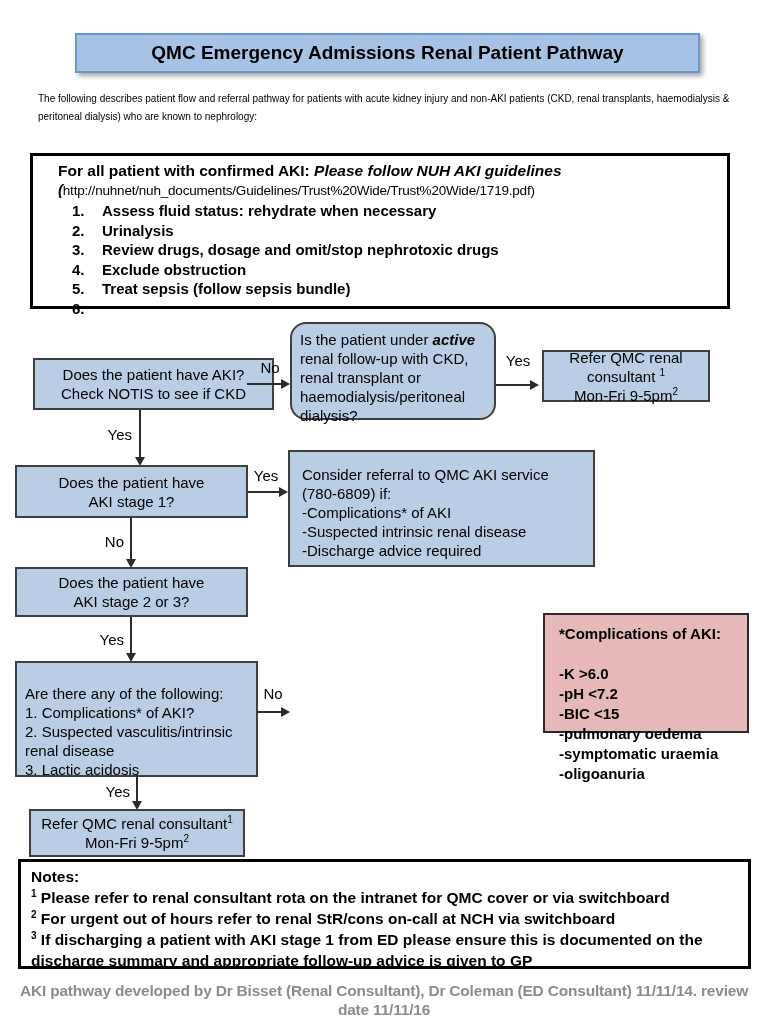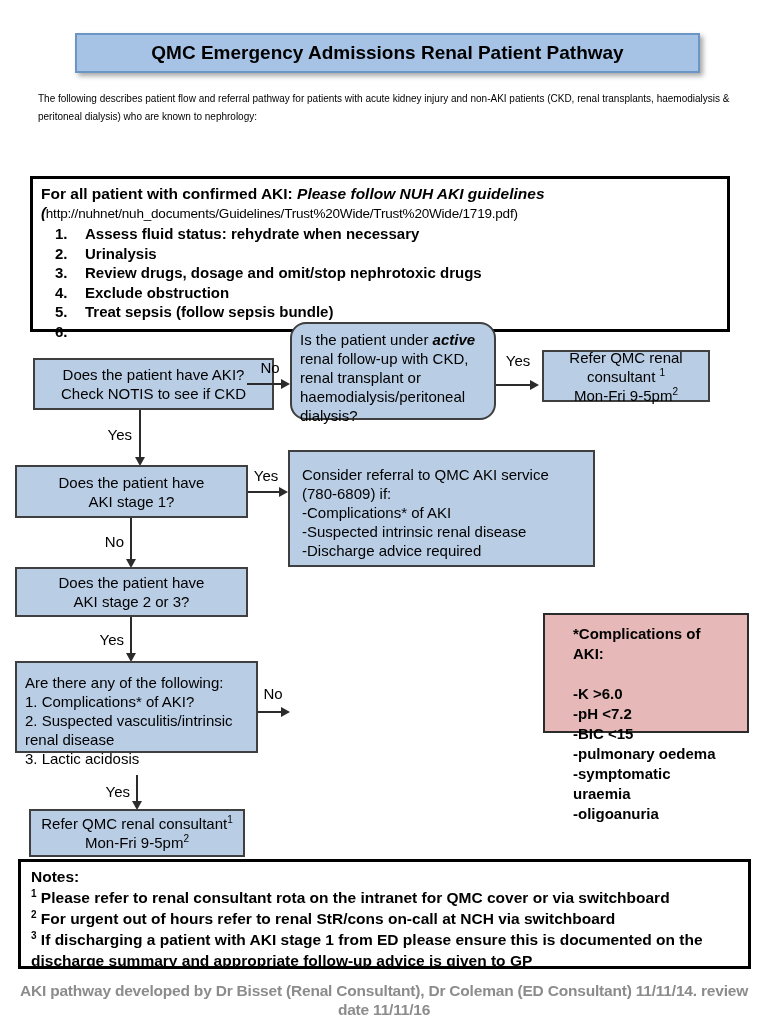--- a/index.html
+++ b/index.html
@@ -11,21 +11,21 @@
     background:#a6c3e6;border:2px solid #6b96c4;box-sizing:border-box;
     box-shadow:3px 3px 5px rgba(0,0,0,.35);
     display:flex;align-items:center;justify-content:center;
     font-weight:bold;font-size:19px;}
 
   .intro{position:absolute;left:38px;top:90px;width:692px;
     font-size:10px;line-height:17.5px;}
 
   
   .gbox{position:absolute;left:30px;top:153px;width:700px;height:156px;
-    border:3px solid #000;box-sizing:border-box;padding:6px 10px 0 8px;margin-top:23px;}
+    border:3px solid #000;box-sizing:border-box;padding:6px 10px 0 25px;}
   .ghead{font-size:15.5px;font-weight:bold;}
   .ghead .em{font-style:italic;}
   .gurl{font-size:13.5px;letter-spacing:-0.2px;margin:1px 0 3px 0;}
   .gurl .paren{font-weight:bold;font-style:italic;font-size:15px;}
   .gitem{display:flex;font-weight:bold;font-size:15px;line-height:19.5px;padding-left:14px;}
   .gitem .n{width:30px;flex:0 0 30px;}
 
   
   .fbox{position:absolute;background:#b9cde5;border:2px solid #3f3f3f;
     box-sizing:border-box;font-size:15px;line-height:19px;}
@@ -146,33 +146,33 @@
 
   <div class="fbox ctr" style="left:15px;top:567px;width:233px;height:50px;">
     <div>Does the patient have</div>
     <div>AKI stage 2 or 3?</div>
   </div>
 
   <div class="vl" style="left:130px;top:617px;height:37px;"></div>
   <div class="ar d" style="left:126px;top:653px;"></div>
   <div class="lab rt" style="left:76px;top:631px;width:48px;">Yes</div>
 
-  <div class="fbox" style="left:15px;top:661px;width:243px;height:92px;padding:10px 8px;">
+  <div class="fbox" style="left:15px;top:661px;width:243px;height:116px;padding:21px 8px;">
     <div>Are there any of the following:</div>
     <div>1. Complications* of AKI?</div>
     <div>2. Suspected vasculitis/intrinsic renal disease</div>
     <div>3. Lactic acidosis</div>
   </div>
 
   <div class="hl" style="left:258px;top:711px;width:24px;"></div>
   <div class="ar r" style="left:281px;top:707px;"></div>
   <div class="lab cc" style="left:258px;top:685px;width:30px;">No</div>
 
 
-  <div class="fbox pinkbox" style="left:543px;top:613px;width:206px;height:120px;padding:9px 28px;line-height:20px;">
+  <div class="fbox pinkbox" style="left:543px;top:613px;width:206px;height:120px;padding:9px 14px;line-height:20px;">
     <div style="margin-bottom:20px;">*Complications of AKI:</div>
     <div>-K &gt;6.0</div>
     <div>-pH &lt;7.2</div>
     <div>-BIC &lt;15</div>
     <div>-pulmonary oedema</div>
     <div>-symptomatic uraemia</div>
     <div>-oligoanuria</div>
   </div>
 
   <div class="vl" style="left:136px;top:775px;height:27px;"></div>

